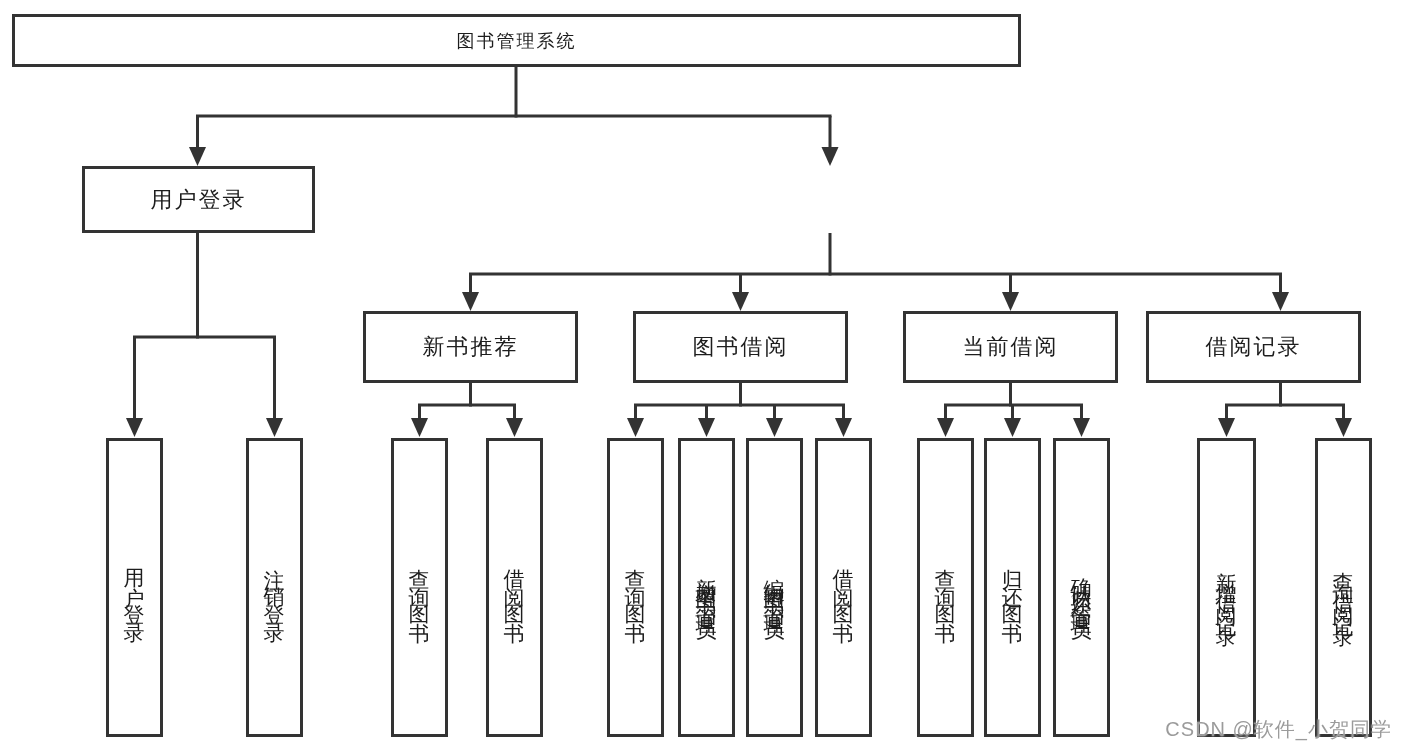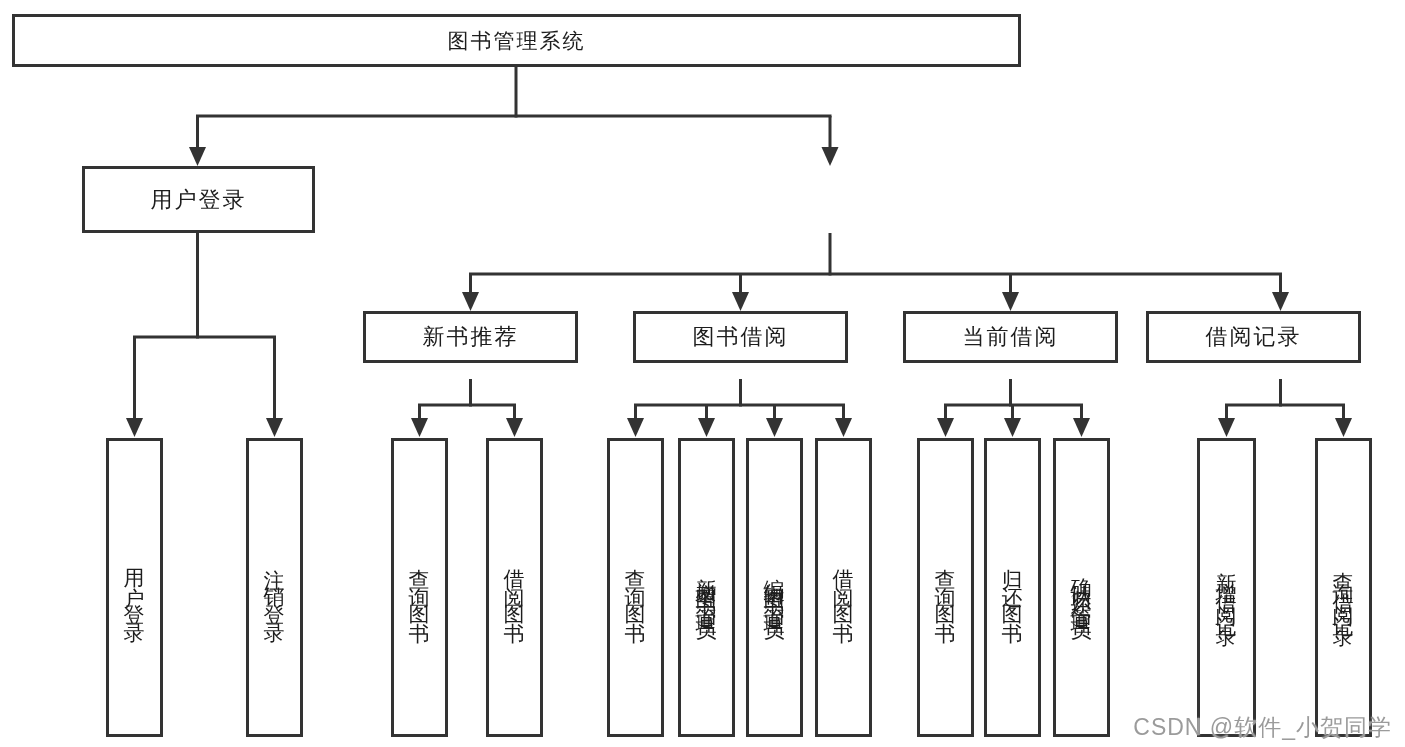--- a/index.html
+++ b/index.html
@@ -10,43 +10,43 @@
   #wires{position:absolute;left:0;top:0;z-index:1;}
   #wires line{stroke:var(--line,#333);stroke-width:3;}
   #wires polygon{fill:var(--line,#333);}
   .box{
     position:absolute;z-index:2;box-sizing:border-box;background:#fff;
     border:3px solid var(--line,#333);
     display:flex;align-items:center;justify-content:center;
     color:var(--text,#1d1d1d);
   }
   .h-label{font-size:22px;letter-spacing:2px;white-space:nowrap;}
-  .root .h-label{font-size:21px;}
+  .root .h-label{font-size:18px;}
   .v-label{
     writing-mode:vertical-lr;text-orientation:mixed;
     font-size:21px;line-height:1;white-space:nowrap;
   }
   
   .root{left:12px;top:14px;width:1009px;height:53px;}
   
   .l2a{left:82px;top:166px;width:233px;height:67px;}
   .l2b{left:712px;top:166px;width:236px;height:67px;}
   
-  .l3{top:311px;height:52px;width:215px;}
+  .l3{top:311px;height:72px;width:215px;}
   .l3a{left:363px;} .l3b{left:633px;text-align:center;} .l3c{left:903px;align-items:center;} .l3d{left:1146px;}
   
   .l4{top:438px;height:299px;width:57px;}
   .p1{left:106px;} .p2{left:246px;}
   .p3{left:391px;} .p4{left:486px;}
   .p5{left:607px;} .p6{left:678px;} .p7{left:746px;} .p8{left:815px;}
   .p9{left:917px;} .p10{left:984px;} .p11{left:1053px;}
   .p12{left:1197px;width:59px;} .p13{left:1315px;}
   .watermark{
     position:absolute;right:13px;bottom:4px;z-index:5;
-    color:var(--wm,#9b9b9b);font-size:23px;letter-spacing:1px;white-space:nowrap;
+    color:var(--wm,#9b9b9b);font-size:20px;letter-spacing:1px;white-space:nowrap;
     text-shadow:0 0 2px #ffffff;
   }
 </style>
 </head>
 <body>
 
 <div id="canvas">
 
   <svg id="wires" width="1405" height="747" viewBox="0 0 1405 747" aria-hidden="true">
 

